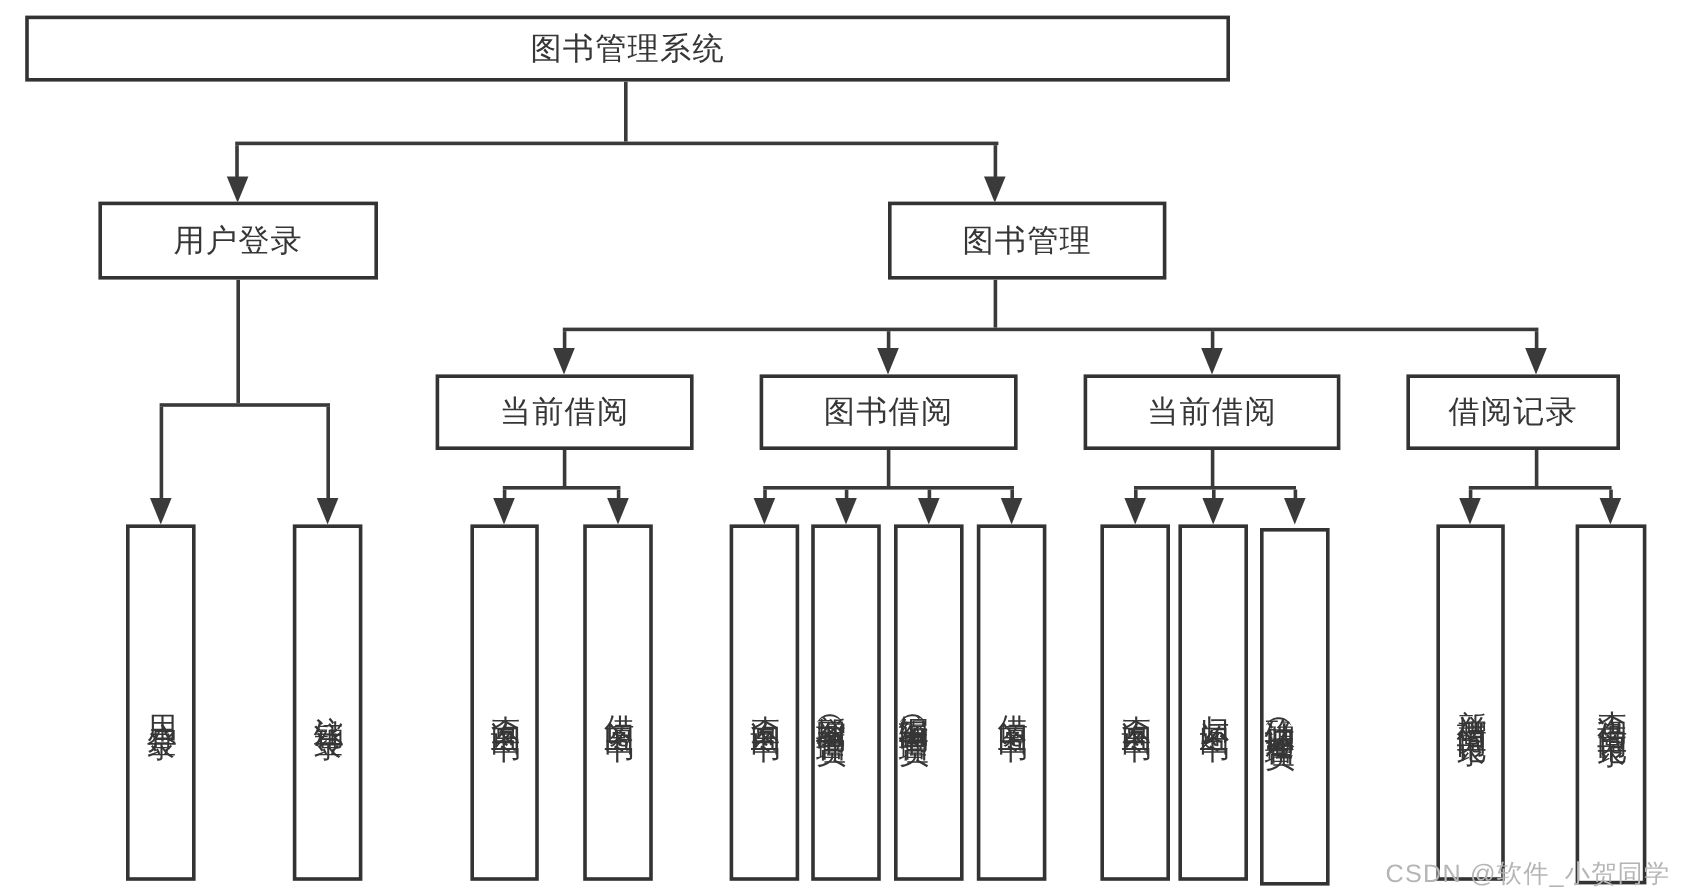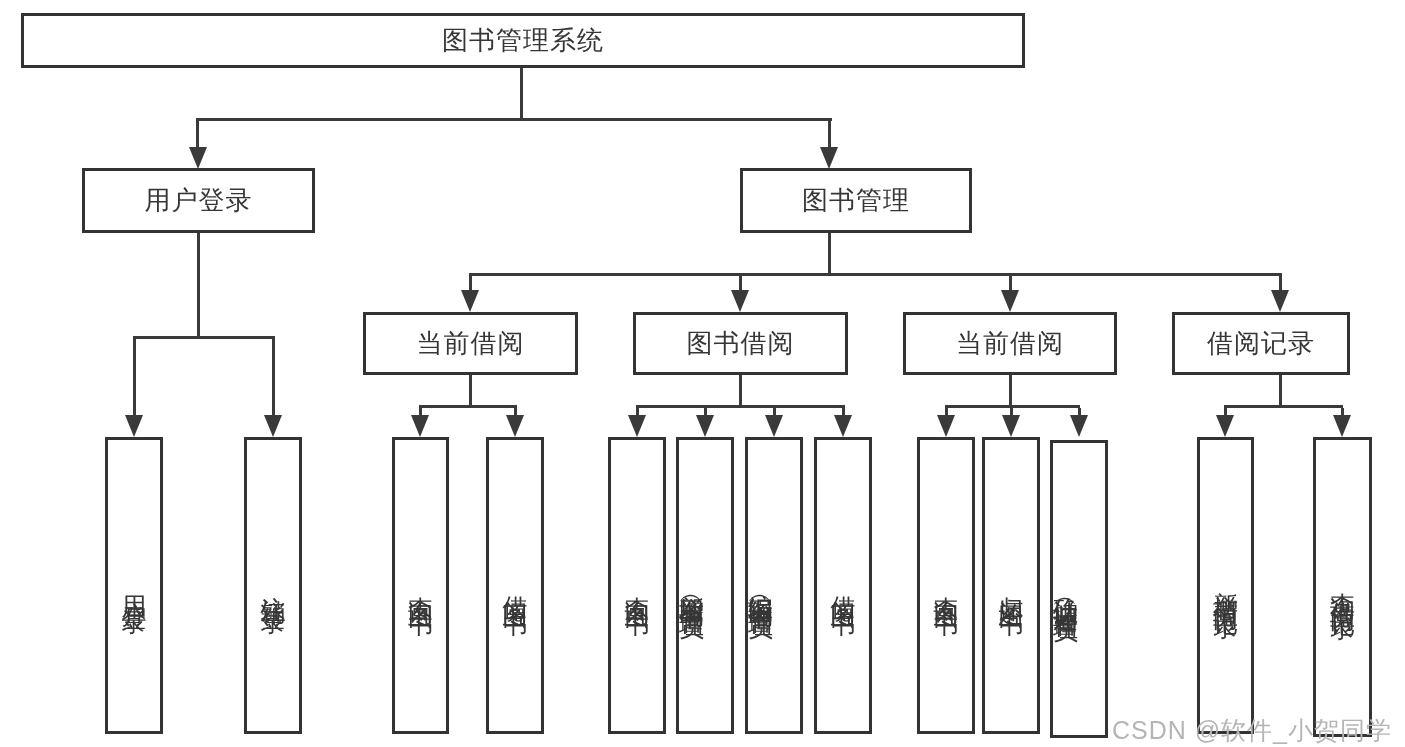--- a/index.html
+++ b/index.html
@@ -46,21 +46,21 @@
   .lh{position:absolute;height:3px;background:var(--line,#3a3a3a);}
   .ar{
     position:absolute;width:0;height:0;
     border-left:9px solid transparent;
     border-right:9px solid transparent;
     border-top:22px solid var(--line,#3a3a3a);
   }
   .watermark{
     position:absolute;
     right:13px;top:714px;
-    font-size:25px;
+    font-size:21px;
     color:var(--wm,#b5b5b5);
     letter-spacing:1px;
     white-space:nowrap;
   }
 </style>
 </head>
 <body style="--line: #3a3a3a; --border: #333333; --text: #363636; --bg: #ffffff; --wm: #b5b5b5;">
 
 <div class="stage">
 

